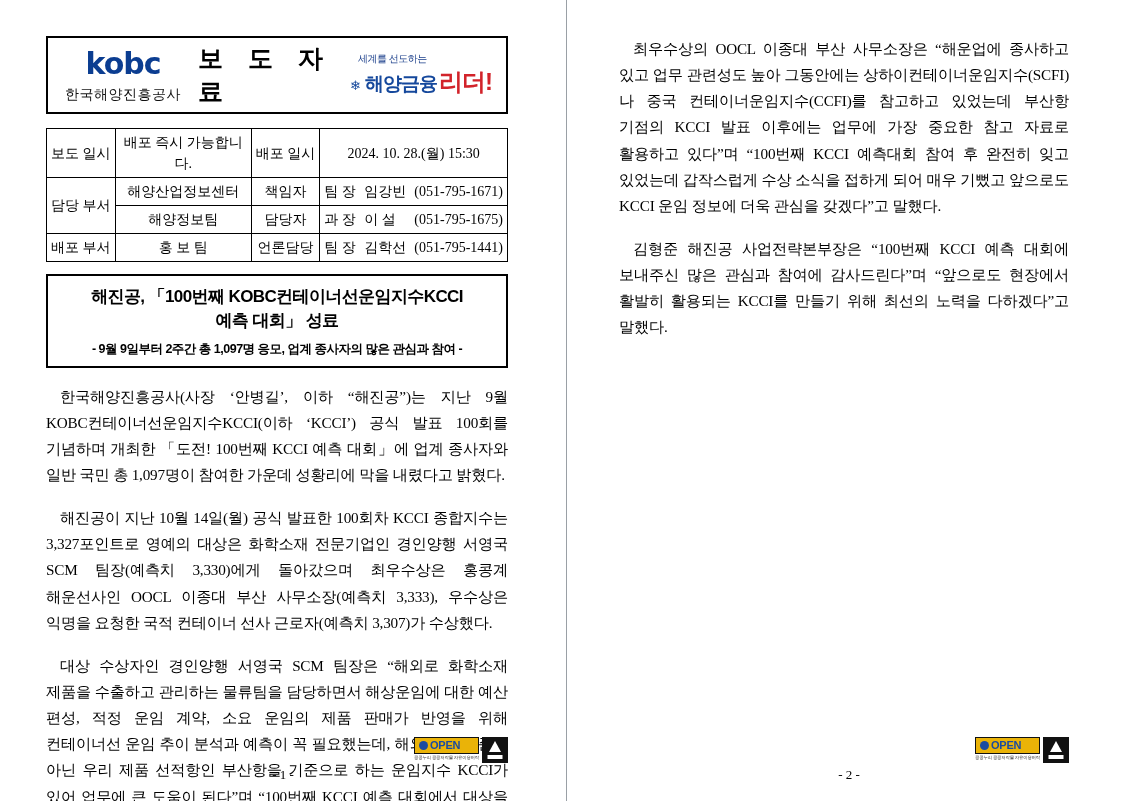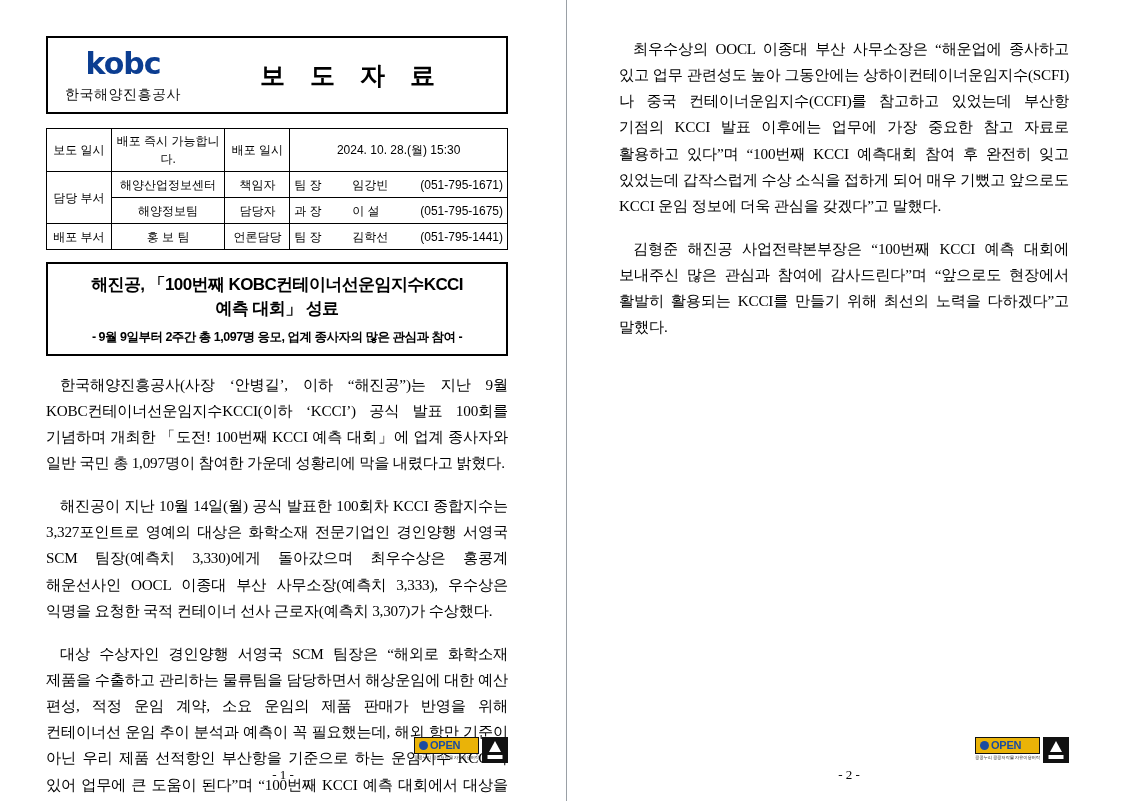--- a/index.html
+++ b/index.html
@@ -116,22 +116,22 @@
     color: #15489c;
     font-size: 13px;
     margin-right: 2px;
   }
 
   
   table.info {
     width: 100%;
     border-collapse: collapse;
     margin-top: 14px;
-    font-family: Liberation Sans, sans-serif;
-    font-size: 12px;
+    font-family: Liberation Serif, serif;
+    font-size: 14px;
   }
   table.info td {
     border: 1px solid #000;
     padding: 3px 4px;
     text-align: center;
     line-height: 1.5;
     height: 19px;
   }
   table.info td.lbl {
     width: 58px;
@@ -145,21 +145,21 @@
     width: 58px;
     white-space: nowrap;
   }
   table.info td.val {
     text-align: center;
     white-space: nowrap;
   }
   .val-inner {
     display: flex;
     justify-content: center;
-    gap: 24px;
+    gap: 6px;
   }
   .val-inner .role { min-width: 34px; text-align: left;}
   .val-inner .nm { min-width: 44px; text-align: left;}
 
   
   .title-box {
     border: 2px solid #000;
     margin-top: 12px;
     padding: 9px 8px 8px 8px;
     text-align: center;
@@ -273,20 +273,28 @@
 <div class="sheet">
 
   <div class="page page-left">
 
     <div class="header-box">
       <div class="hdr-logo">
         <div class="kobc-word">kobc</div>
         <div class="kobc-sub">한국해양진흥공사</div>
       </div>
       <div class="hdr-title">보 도 자 료</div>
+      <div class="hdr-slogan">
+        <div class="slogan-top">세계를 선도하는</div>
+        <div class="slogan-main">
+          <span class="slogan-mark">❄</span>
+          <span class="slogan-blue">해양금융</span>
+          <span class="slogan-red">리더!</span>
+        </div>
+      </div>
     </div>
 
     <table class="info">
       <tbody>
           <tr>
         <td class="lbl">보도 일시</td>
         <td class="mid">배포 즉시 가능합니다.</td>
         <td class="lbl2">배포 일시</td>
         <td class="val">2024. 10. 28.(월) 15:30</td>
       </tr>

